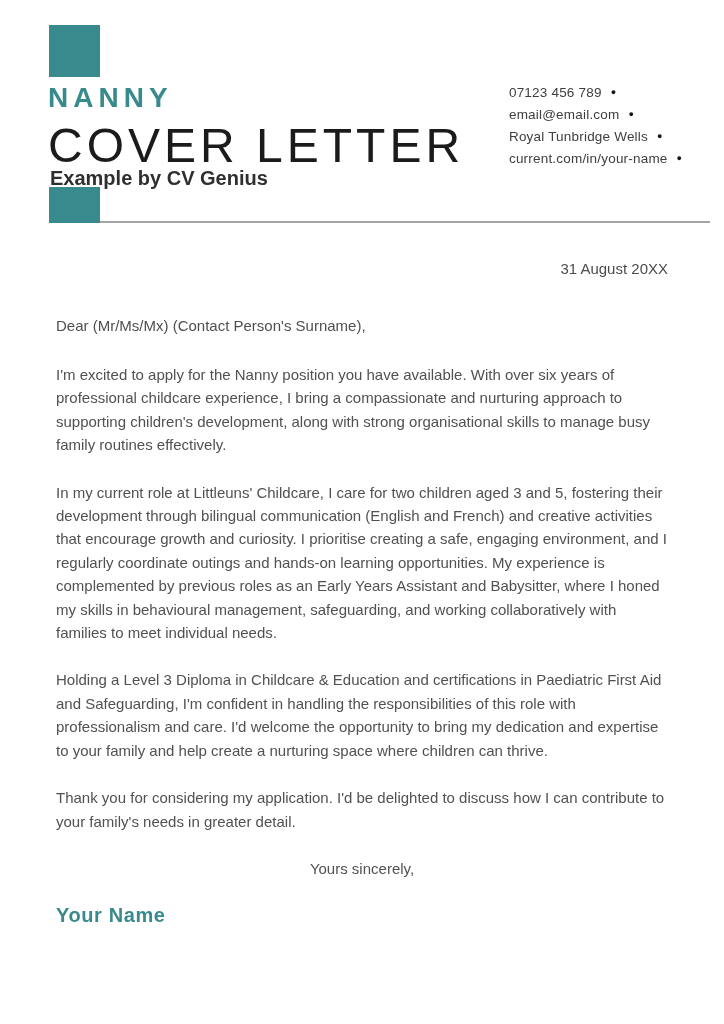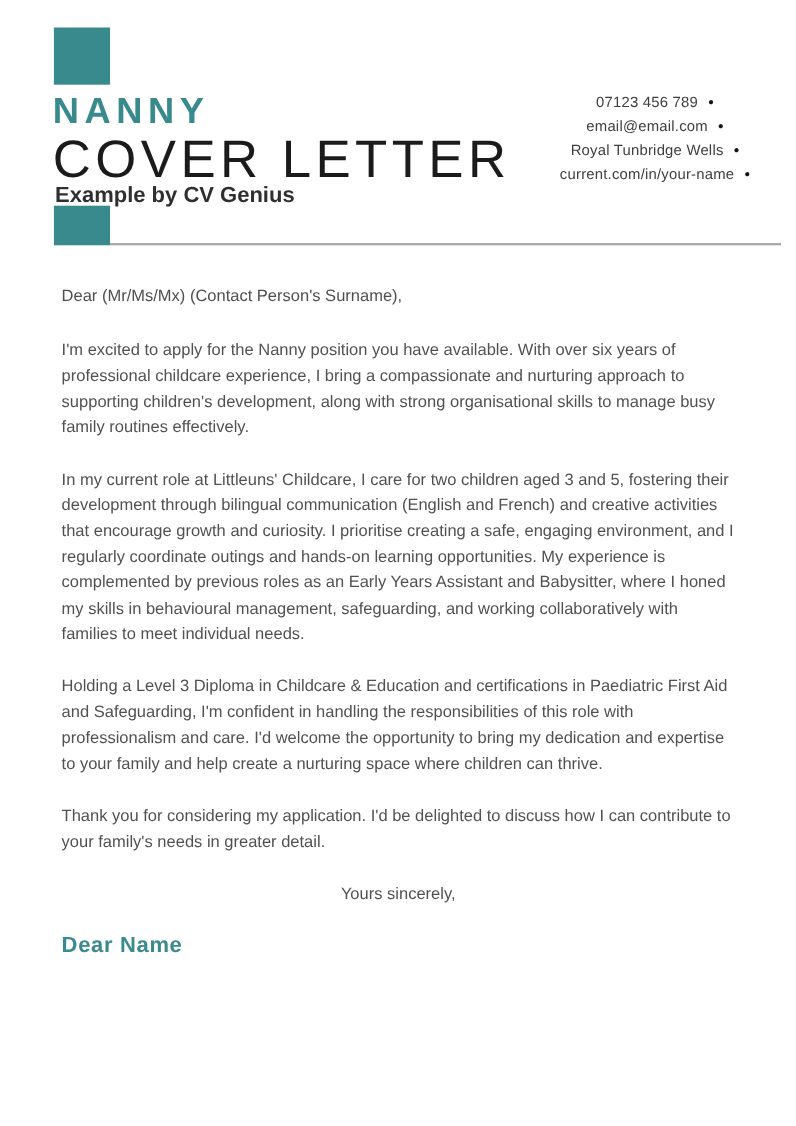--- a/index.html
+++ b/index.html
@@ -15,21 +15,21 @@
   }
   .accent-square {
     position: absolute;
     background: #398a8d;
   }
   .sq-top { left: 49px; top: 25px; width: 51px; height: 52px; }
   .sq-bottom { left: 49px; top: 187px; width: 51px; height: 36px; }
   .brand-title {
     position: absolute;
     left: 48px; top: 84px;
-    font-size: 33px;
+    font-size: 28px;
     font-weight: 800;
     letter-spacing: 5px;
     color: #398a8d;
     line-height: 1;
     white-space: nowrap;
   }
   .brand-subtitle {
     position: absolute;
     left: 48px; top: 122px;
     font-size: 48px;
@@ -53,21 +53,21 @@
     width: 610px; height: 2px;
     background: #a5a5a5;
   }
   .contact {
     position: absolute;
     right: 42px; top: 81px;
     text-align: right;
   }
   .contact-row {
     display: flex;
-    justify-content: center;
+    justify-content: flex-start;
     align-items: center;
     height: 22px;
     gap: 9px;
   }
   .contact-text {
     font-size: 13.5px;
     color: #3e3e3e;
     letter-spacing: 0.2px;
     white-space: nowrap;
   }
@@ -143,26 +143,27 @@
     <div class="contact-row">
       <span class="contact-text">current.com/in/your-name</span>
       <span class="contact-bullet">●</span>
     </div>
   </div>
 
   <div class="accent-square sq-bottom"></div>
   <div class="header-rule"></div>
 
   <div class="letter">
+    <div class="letter-date">31 August 20XX</div>
 
 
     <div class="salutation">Dear (Mr/Ms/Mx) (Contact Person's Surname),</div>
 
     <p class="para">I'm excited to apply for the Nanny position you have available. With over six years of professional childcare experience, I bring a compassionate and nurturing approach to supporting children's development, along with strong organisational skills to manage busy family routines effectively.</p>
     <p class="para">In my current role at Littleuns' Childcare, I care for two children aged 3 and 5, fostering their development through bilingual communication (English and French) and creative activities that encourage growth and curiosity. I prioritise creating a safe, engaging environment, and I regularly coordinate outings and hands-on learning opportunities. My experience is complemented by previous roles as an Early Years Assistant and Babysitter, where I honed my skills in behavioural management, safeguarding, and working collaboratively with families to meet individual needs.</p>
     <p class="para">Holding a Level 3 Diploma in Childcare &amp; Education and certifications in Paediatric First Aid and Safeguarding, I'm confident in handling the responsibilities of this role with professionalism and care. I'd welcome the opportunity to bring my dedication and expertise to your family and help create a nurturing space where children can thrive.</p>
     <p class="para">Thank you for considering my application. I'd be delighted to discuss how I can contribute to your family's needs in greater detail.</p>
 
     <div class="closing">Yours sincerely,</div>
-    <div class="signature">Dear Name</div>
+    <div class="signature">Your Name</div>
   </div>
 
 </div>
 
 </body></html>

